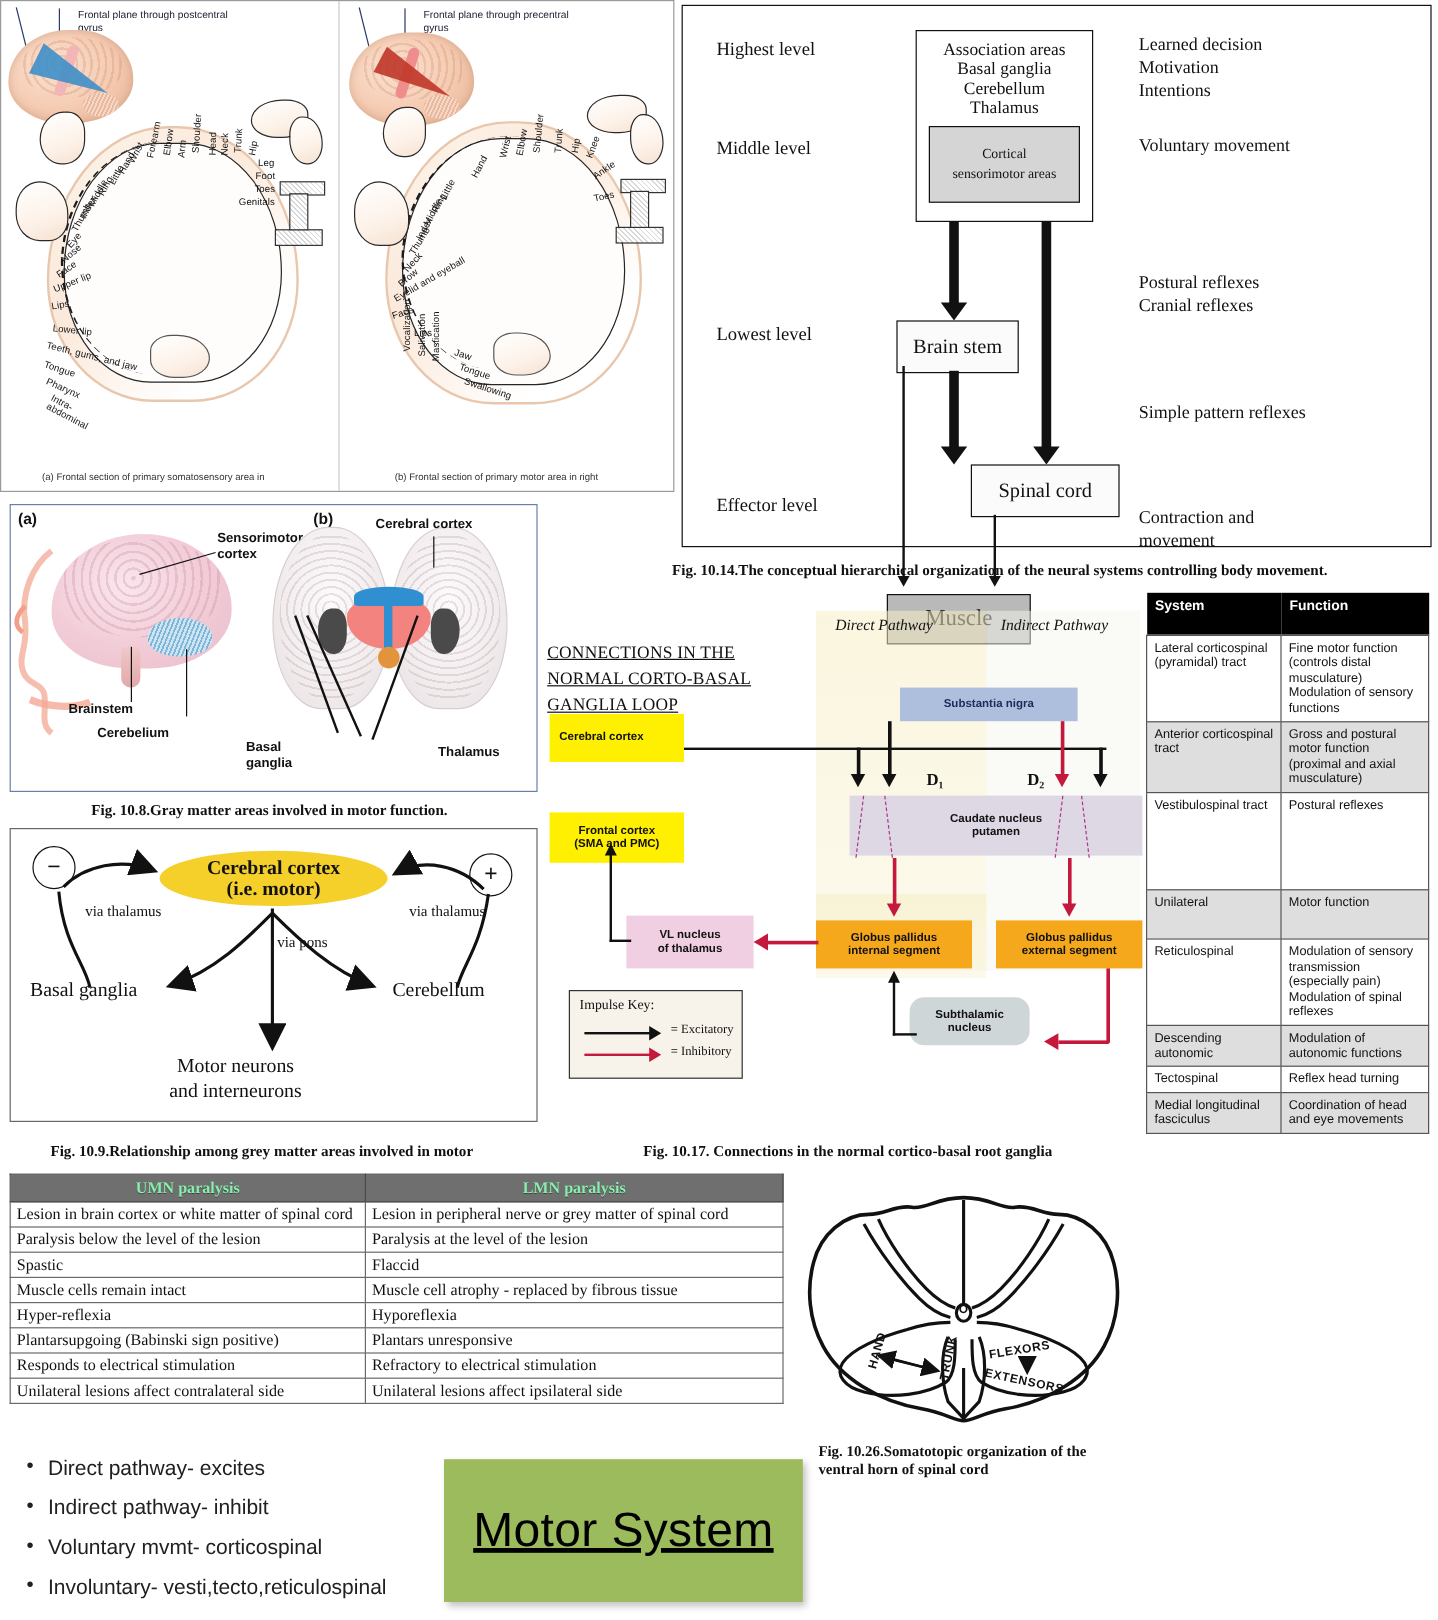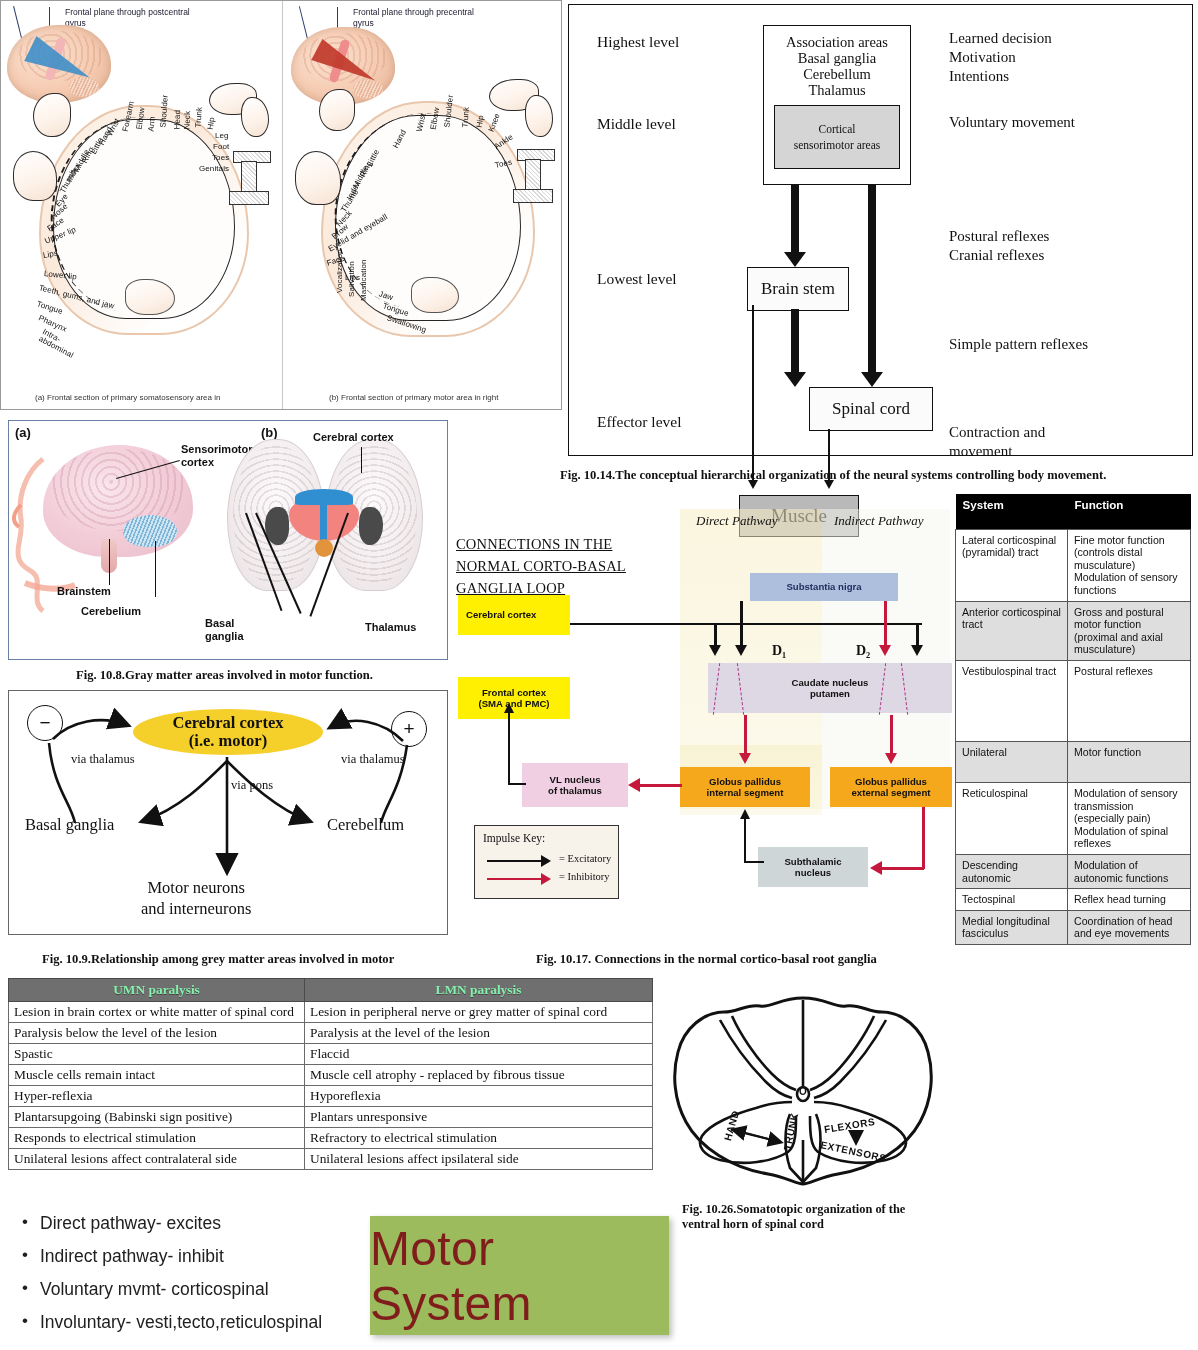--- a/index.html
+++ b/index.html
@@ -403,23 +403,24 @@
     font-size: 17px;
   }
   #green-card {
     left: 370px; top: 1216px; width: 299px; height: 119px;
     background: #9cbb5c;
     box-shadow: 3px 3px 6px rgba(0,0,0,.25);
     display: flex; align-items: center; justify-content: center;
   }
   #green-card span {
     font-family: "Liberation Sans", sans-serif;
-    font-size: 48px;
-    color: #7f1d1d;
+    font-size: 40px;
+    color: #000000;
     letter-spacing: .3px;
+    text-decoration: underline;
   }
 </style>
 </head>
 <body>
 
 <div class="abs" id="homunculus-panel">
 
   <div class="homo-half left">
     <div class="plane-label" style="left:64px; top:6px;">Frontal plane through postcentral gyrus</div>
     <div class="plane-line" style="left:22px; top:4px; height:82px; transform:rotate(-14deg);"></div>
@@ -681,21 +682,21 @@
   <div class="d-lbl" style="left:404px; top:148px;">D₂</div>
 
   <div class="node n-orange" style="left:228px; top:272px; width:130px; height:40px; white-space:pre-line;">Globus pallidus
 internal segment</div>
   <div class="node n-orange" style="left:378px; top:272px; width:122px; height:40px; white-space:pre-line;">Globus pallidus
 external segment</div>
 
   <div class="node n-pink" style="left:70px; top:268px; width:106px; height:44px; white-space:pre-line;">VL nucleus
 of thalamus</div>
 
-  <div class="node n-gray" style="left:306px; top:352px; width:110px; height:40px; white-space:pre-line;">Subthalamic
+  <div class="node n-gray" style="left:306px; top:336px; width:100px; height:40px; white-space:pre-line;border-radius:12px;">Subthalamic
 nucleus</div>
 
   <div class="ln" style="left:118px; top:128px; width:352px; height:1.8px;"></div>
   <div class="ln" style="left:288px; top:106px; width:2.6px; height:48px;"></div>
   <div class="ahead-down" style="left:283px; top:150px;"></div>
   <div class="ln" style="left:262px; top:128px; width:2.6px; height:26px;"></div>
   <div class="ahead-down" style="left:257px; top:150px;"></div>
   <div class="ln-red" style="left:432px; top:106px; width:2.6px; height:48px;"></div>
   <div class="ahead-down-red" style="left:427px; top:150px;"></div>
   <div class="ln" style="left:464px; top:128px; width:2.6px; height:26px;"></div>

